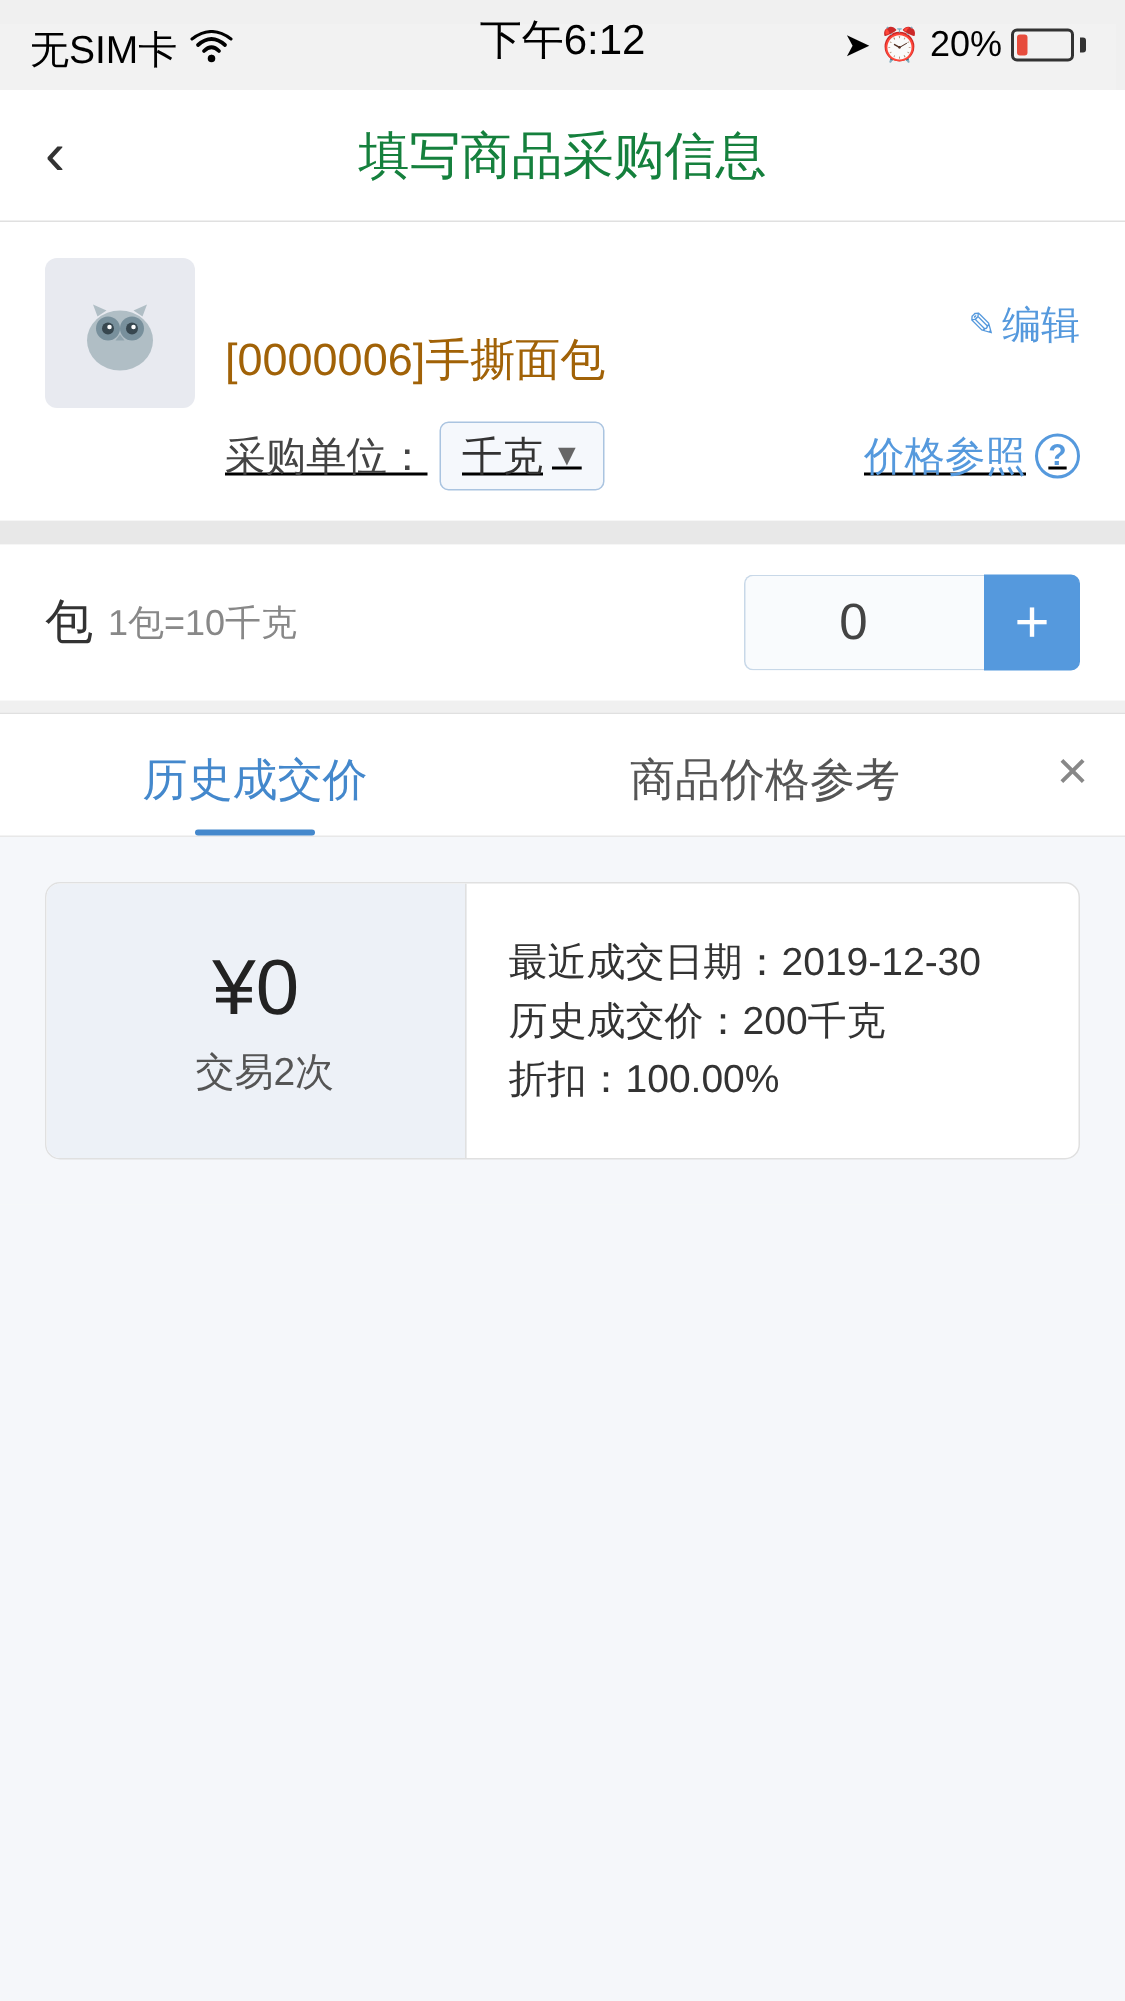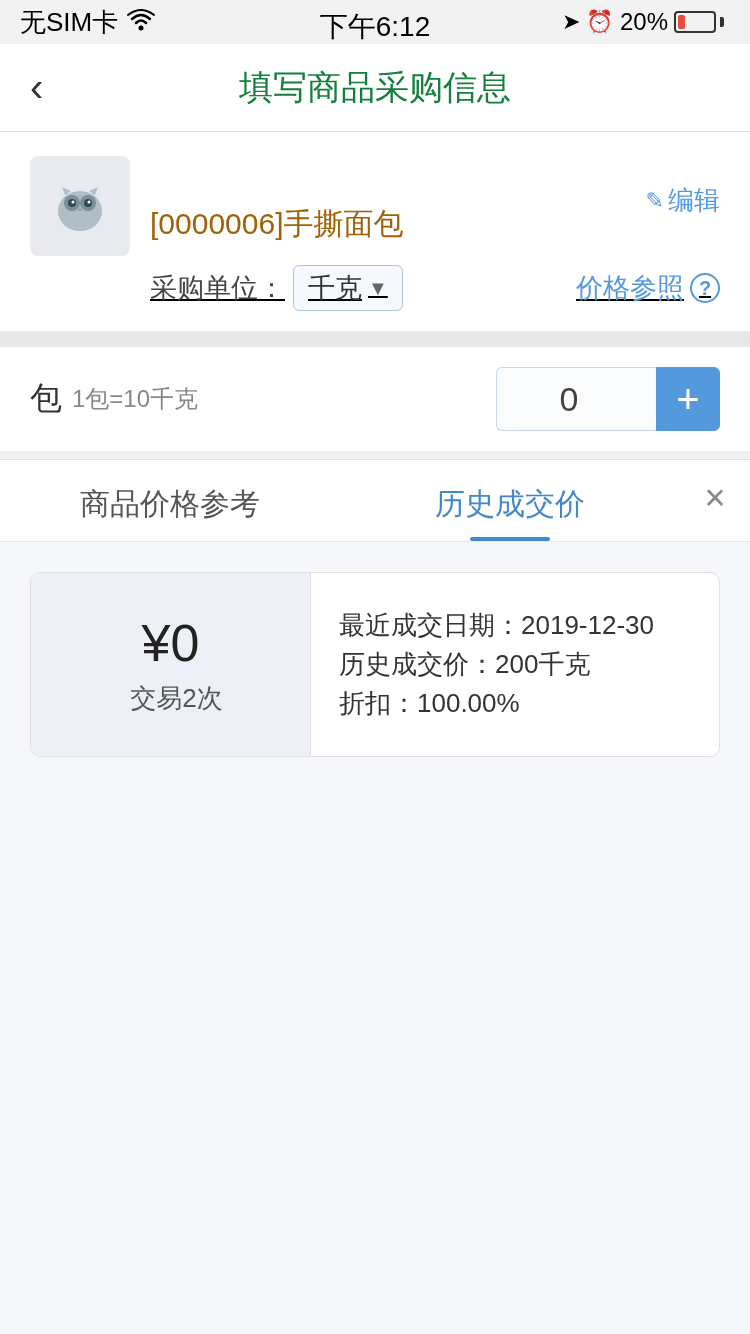--- a/index.html
+++ b/index.html
@@ -12,24 +12,25 @@
       background: #f0f0f0;
       overflow-x: hidden;
     }
 
     
     .status-bar {
       width: 744px;
       height: 44px;
       background: #f2f2f2;
       display: flex;
-      align-items: center;
+      align-items: flex-start;
       justify-content: space-between;
       padding: 0 20px;
       font-size: 26px;
+      margin-top: 16px;
     }
     .status-left {
       display: flex;
       align-items: center;
       gap: 8px;
       font-size: 26px;
       color: #000;
     }
     .status-center {
       font-size: 28px;
@@ -439,25 +440,25 @@
   <div class="qty-input-row">
     <input class="qty-input" type="number" value="0" style="">
     <div class="qty-plus-btn">
       <span>+</span>
     </div>
   </div>
 </div>
 
 <div class="tabs-section">
   <div class="tabs-header">
+    <div class="tab-item active">
+      <span>历史成交价</span>
+    </div>
     <div class="tab-item">
       <span>商品价格参考</span>
-    </div>
-    <div class="tab-item active">
-      <span>历史成交价</span>
     </div>
     <div class="tab-close">
       <span>×</span>
     </div>
   </div>
 
   <div class="price-card-section">
     <div class="price-card">
       <div class="price-card-left">
         <div class="price-value">

